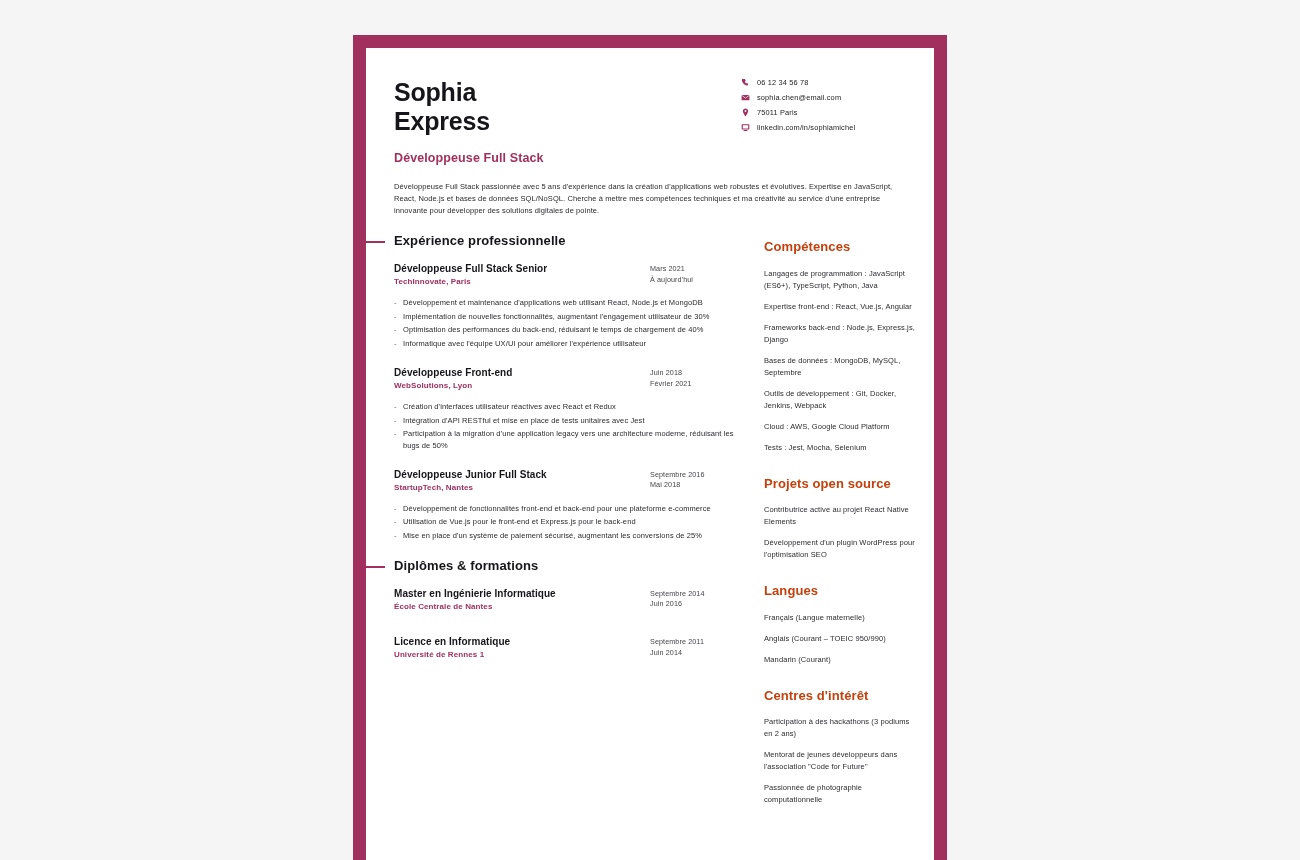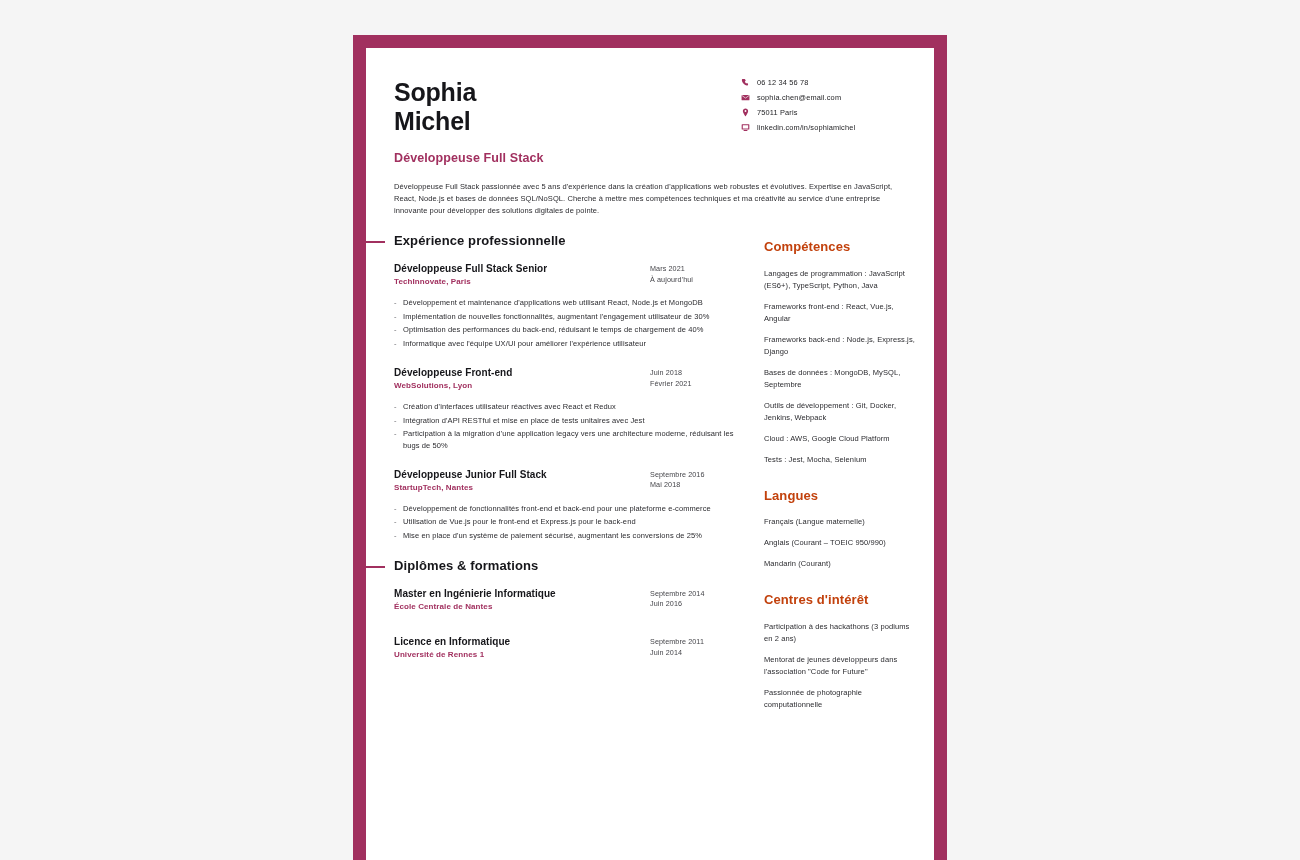--- a/index.html
+++ b/index.html
@@ -216,21 +216,21 @@
 </head>
 <body>
 
 <div id="resume-page">
   <div id="resume-inner">
 
     <div class="header-zone">
 
       <div class="name-block">
         <div class="name-line">Sophia</div>
-        <div class="name-line">Michel</div>
+        <div class="name-line">Express</div>
         <div class="job-title">Développeuse Full Stack</div>
       </div>
 
       <div class="contact-block">
 
         <div class="contact-row">
           <span class="contact-icon">
             <svg width="9" height="9" viewBox="0 0 16 16" fill="currentColor">
               <path d="M3.2 1.6c-.5 0-1 .3-1.3.8C1.3 3.7 1.5 5.5 2.6 7.6c1.1 2.1 2.8 3.9 4.8 5 1.9 1 3.6 1.1 4.6.3.5-.4.7-.9.6-1.4l-.4-1.6c-.1-.5-.6-.8-1.1-.7l-1.6.3c-.3.1-.6 0-.8-.3L7.1 7c-.2-.2-.2-.6 0-.8l1-1.3c.3-.4.3-.9 0-1.2L7 2.2c-.3-.4-.7-.6-1.1-.6H3.2z"></path>
             </svg>
@@ -399,28 +399,33 @@
           </div>
         </div>
 
       </div>
 
       <div class="col-right">
 
         <div class="side-block">
           <div class="side-head">Compétences</div>
           <div class="side-item">Langages de programmation : JavaScript (ES6+), TypeScript, Python, Java</div>
-          <div class="side-item">Frameworks front-end : React, Vue.js, Angular</div>
+          <div class="side-item">Expertise front-end : React, Vue.js, Angular</div>
           <div class="side-item">Frameworks back-end : Node.js, Express.js, Django</div>
           <div class="side-item">Bases de données : MongoDB, MySQL, Septembre</div>
           <div class="side-item">Outils de développement : Git, Docker, Jenkins, Webpack</div>
           <div class="side-item">Cloud : AWS, Google Cloud Platform</div>
           <div class="side-item">Tests : Jest, Mocha, Selenium</div>
         </div>
 
+        <div class="side-block">
+          <div class="side-head">Projets open source</div>
+          <div class="side-item">Contributrice active au projet React Native Elements</div>
+          <div class="side-item">Développement d'un plugin WordPress pour l'optimisation SEO</div>
+        </div>
 
         <div class="side-block">
           <div class="side-head">Langues</div>
           <div class="side-item">Français (Langue maternelle)</div>
           <div class="side-item">Anglais (Courant – TOEIC 950/990)</div>
           <div class="side-item">Mandarin (Courant)</div>
         </div>
 
         <div class="side-block">
           <div class="side-head">Centres d'intérêt</div>

